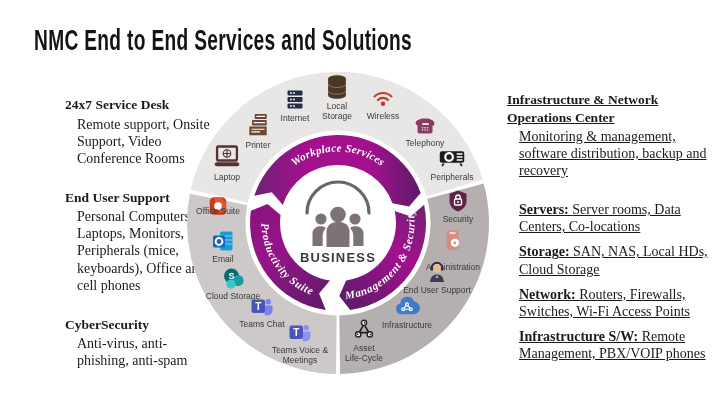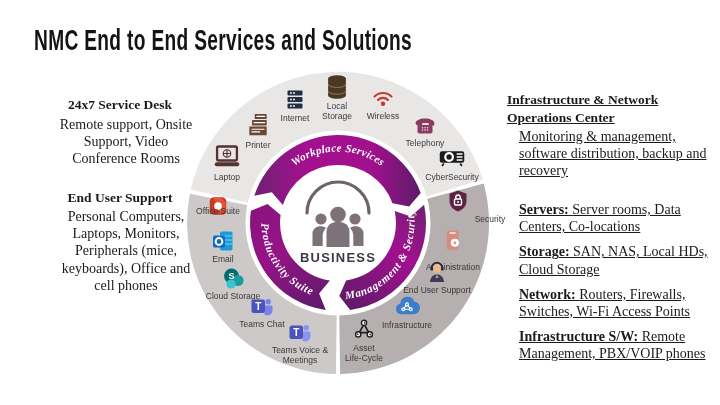--- a/index.html
+++ b/index.html
@@ -1,21 +1,21 @@
 <!DOCTYPE html>
 <html><head>
 <meta charset="utf-8">
 <style>
   html,body{margin:0;padding:0;}
   body{width:720px;height:405px;background:#ffffff;position:relative;overflow:hidden;
        font-family:"Liberation Sans",sans-serif;}
   .title{position:absolute;left:34px;top:24px;font-weight:bold;font-size:29px;color:#141414;
          transform:scaleX(.66);transform-origin:0 50%;white-space:nowrap;letter-spacing:.5px;}
   .panel{position:absolute;font-family:"Liberation Serif",serif;color:#1a1a1a;}
-  #left-panel{left:44px;top:96px;width:152px;text-align:center;}
+  #left-panel{left:65px;top:96px;width:152px;}
   #right-panel{left:507px;top:91px;width:208px;text-decoration:underline;}
   .panel .sec{margin-bottom:22px;}
   .panel .h{font-weight:bold;font-size:13.5px;line-height:1.3;margin-bottom:2px;}
   .panel p{margin:0 0 8px 12px;font-size:14px;line-height:1.22;}
   .panel p:last-child{margin-bottom:0;}
   #diagram{position:absolute;left:185px;top:70px;width:306px;height:306px;}
   #diagram svg.base{position:absolute;left:0;top:0;}
   .ringtext{font-family:"Liberation Serif",serif;font-style:italic;font-weight:bold;
             font-size:11px;fill:#ffffff;letter-spacing:.5px;}
   .bizlabel{font-family:"Liberation Sans",sans-serif;font-weight:bold;font-size:13px;
@@ -30,20 +30,24 @@
 <div class="title">NMC End to End Services and Solutions</div>
 
 <div class="panel" id="left-panel">
     <div class="sec">
       <div class="h">24x7 Service Desk</div>
       <p>Remote support, Onsite Support, Video Conference Rooms</p>
     </div>
     <div class="sec">
       <div class="h">End User Support</div>
       <p>Personal Computers, Laptops, Monitors, Peripherals (mice, keyboards), Office and cell phones</p>
+    </div>
+    <div class="sec">
+      <div class="h">CyberSecurity</div>
+      <p>Anti-virus, anti-phishing, anti-spam</p>
     </div>
   </div>
 <div class="panel" id="right-panel">
     <div class="sec">
       <div class="h">Infrastructure &amp; Network Operations Center</div>
       <p>Monitoring &amp; management, software distribution, backup and recovery</p>
     </div>
     <div class="sec">
       <p><b>Servers: </b>Server rooms, Data Centers, Co-locations</p>
       <p><b>Storage: </b>SAN, NAS, Local HDs, Cloud Storage</p>
@@ -178,28 +182,28 @@
         </g>
       </svg></div>
     <div class="d-label" style="left: 198px; top: 68px;">Telephony</div>
     <div class="d-icon" style="left: 253px; top: 73px;"><svg width="28" height="28" viewBox="0 0 24 24">
         <rect x="1.5" y="7" width="21" height="10" rx="2" fill="#1c1c1c"></rect>
         <circle cx="9.5" cy="12" r="4.2" fill="#fff"></circle>
         <circle cx="9.5" cy="12" r="2.3" fill="#1c1c1c"></circle>
         <path d="M16 9.5h5M16 12h5M16 14.5h5" stroke="#fff" stroke-width="1.3"></path>
         <path d="M5 17.5l-1.5 2.2M19 17.5l1.5 2.2" stroke="#1c1c1c" stroke-width="1.4"></path>
       </svg></div>
-    <div class="d-label" style="left: 225px; top: 102px;">CyberSecurity</div>
+    <div class="d-label" style="left: 225px; top: 102px;">Peripherals</div>
     <div class="d-icon" style="left: 261px; top: 119px;"><svg width="24" height="24" viewBox="0 0 24 24">
         <path d="M12 1.5l8.5 3.2v6.8c0 5.6-3.6 9.3-8.5 11-4.9-1.7-8.5-5.4-8.5-11V4.7z" fill="#5c2344"></path>
         <rect x="8.5" y="10" width="7" height="6" rx="1" fill="none" stroke="#fff" stroke-width="1.4"></rect>
         <path d="M9.8 10V8.2a2.2 2.2 0 0 1 4.4 0V10" fill="none" stroke="#fff" stroke-width="1.4"></path>
         <circle cx="12" cy="13" r="1" fill="#fff"></circle>
       </svg></div>
-    <div class="d-label" style="left: 231px; top: 144px; padding-left: 32px;">Security</div>
+    <div class="d-label" style="left: 231px; top: 144px;">Security</div>
     <div class="d-icon" style="left: 257px; top: 159px;"><svg width="22" height="22" viewBox="0 0 24 24">
         <rect x="5" y="1.5" width="13" height="21" rx="2.5" fill="#d68d7f"></rect>
         <rect x="8" y="3.5" width="7" height="1.8" rx=".9" fill="#fff" opacity=".85"></rect>
         <circle cx="14" cy="15" r="4.4" fill="#fff"></circle>
         <circle cx="14" cy="15" r="1.5" fill="#d68d7f"></circle>
         <path d="M14 10.8v1.6M14 17.6v1.6M9.8 15h1.6M16.6 15h1.6" stroke="#fff" stroke-width="1.5"></path>
       </svg></div>
     <div class="d-label" style="left: 226px; top: 192px;">Administration</div>
     <div class="d-icon" style="left: 240px; top: 190px;"><svg width="24" height="24" viewBox="0 0 24 24">
         <circle cx="12" cy="8.2" r="4.6" fill="#e9ba8d"></circle>

